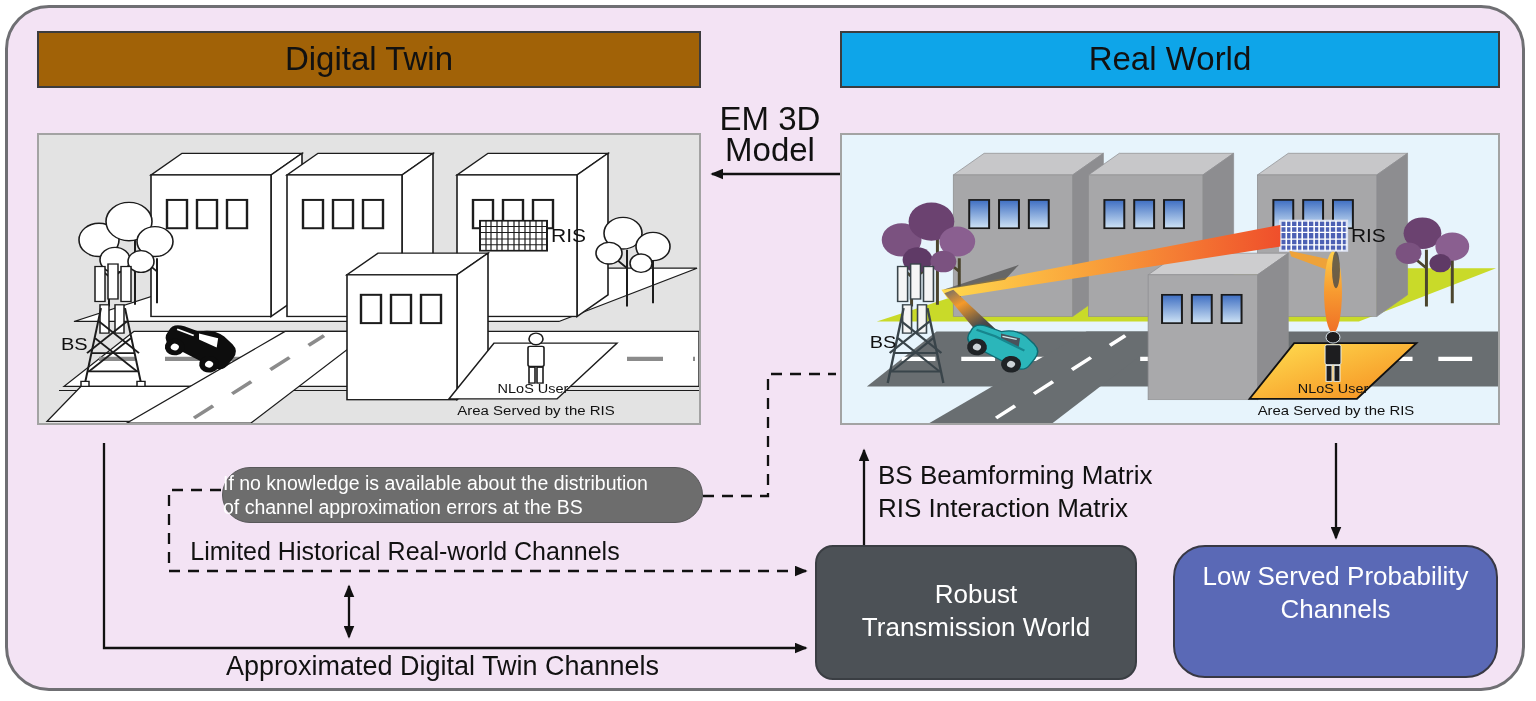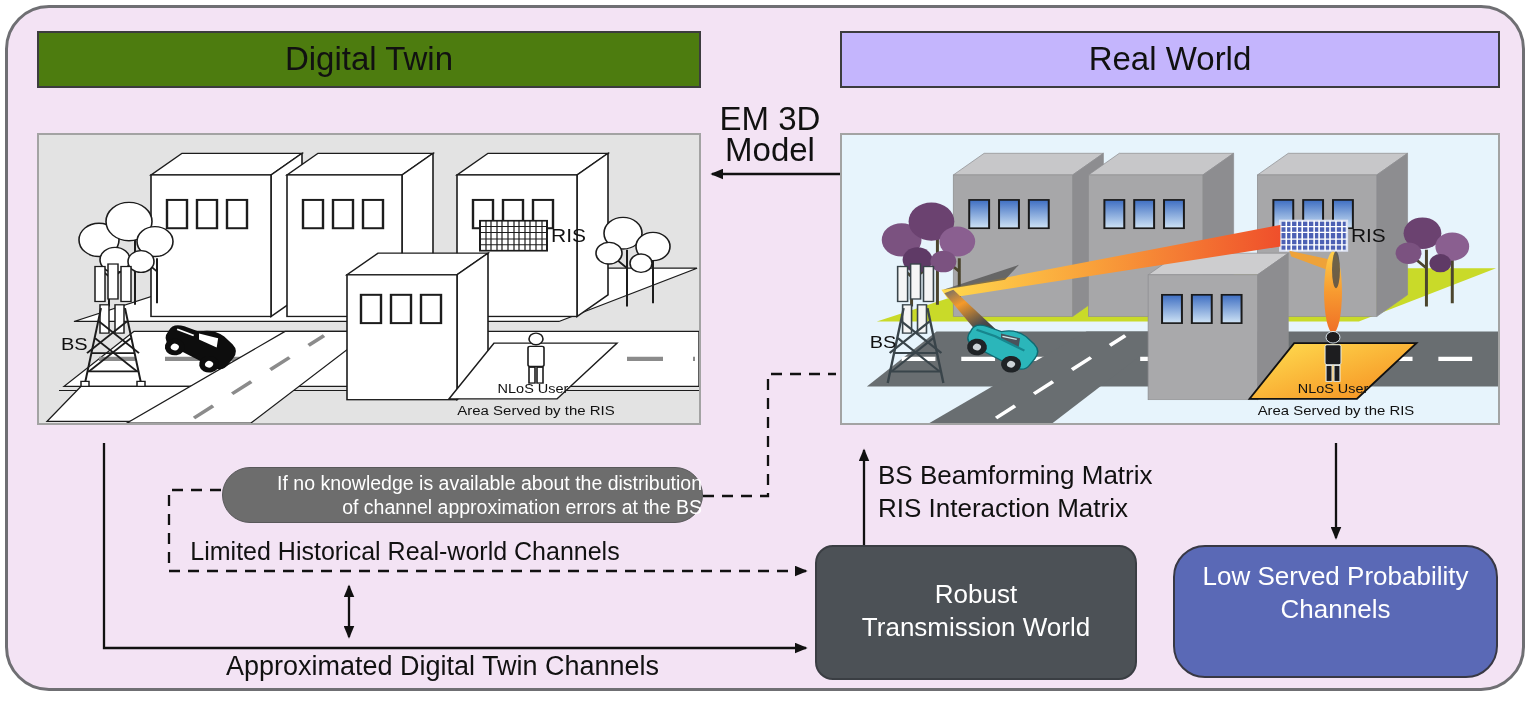--- a/index.html
+++ b/index.html
@@ -2,36 +2,36 @@
 <html><head>
 <meta charset="utf-8">
 <style>
   html,body{margin:0;padding:0;background:#ffffff;}
   .canvas{position:relative;width:1536px;height:701px;overflow:hidden;
           font-family:"Liberation Sans",sans-serif;color:#111;background:#fff;}
   .frame{position:absolute;left:5px;top:5px;width:1520px;height:686px;box-sizing:border-box;
          background:#f3e3f4;border:3px solid #6f6f73;border-radius:44px;}
   .titlebar{position:absolute;height:57px;box-sizing:border-box;border:2px solid #3c3c3e;
             font-size:33px;line-height:52px;text-align:center;}
-  .dt-title{left:37px;top:31px;width:664px;background:#4d7c0f;}
-  .rw-title{left:840px;top:31px;width:660px;background:#c4b5fd;}
+  .dt-title{left:37px;top:31px;width:664px;background:#a16207;}
+  .rw-title{left:840px;top:31px;width:660px;background:#0ea5e9;}
   .scene{position:absolute;top:97px;height:292px;box-sizing:border-box;border:2px solid #a3a3a3;margin-top:36px;}
   .dt-scene{left:37px;width:664px;background:#e3e3e3;}
   .rw-scene{left:840px;width:660px;background:#e7f4fc;}
   .scene svg{position:absolute;left:0;top:0;width:100%;height:100%;display:block;}
   .overlay{position:absolute;left:0;top:0;width:1536px;height:701px;pointer-events:none;}
   .lbl{position:absolute;}
   .em-label{left:694px;top:103px;width:152px;text-align:center;font-size:33px;line-height:31px;}
   .limited{left:175px;top:537px;width:460px;text-align:center;font-size:25px;}
   .mismatch{left:363px;top:594px;font-size:21px;}
   .approx{left:185px;top:651px;width:515px;text-align:center;font-size:27px;}
   .matrices{left:878px;top:459px;font-size:26px;line-height:33px;}
   .callout{position:absolute;left:222px;top:467px;width:481px;height:56px;box-sizing:border-box;
            background:#6d6d6d;border:1.5px solid #58585a;border-radius:28px;color:#fff;
-           font-size:19.5px;line-height:24px;text-align:right;padding-top:3px;}
+           font-size:19.5px;line-height:24px;text-align:left;padding-top:3px;}
   .robust{position:absolute;left:815px;top:545px;width:322px;height:135px;box-sizing:border-box;
           background:#4c5156;border:2px solid #3a3e43;border-radius:18px;color:#fff;
           font-size:26px;line-height:33px;text-align:center;padding-top:31px;}
   .outcome{position:absolute;left:1173px;top:545px;width:325px;height:133px;box-sizing:border-box;
            background:#5a69b6;border:2.5px solid #383844;border-radius:32px;color:#fff;
            font-size:26px;line-height:33px;text-align:center;padding-top:13px;}
   .blk{display:block;}
 </style>
 </head>
 <body>

